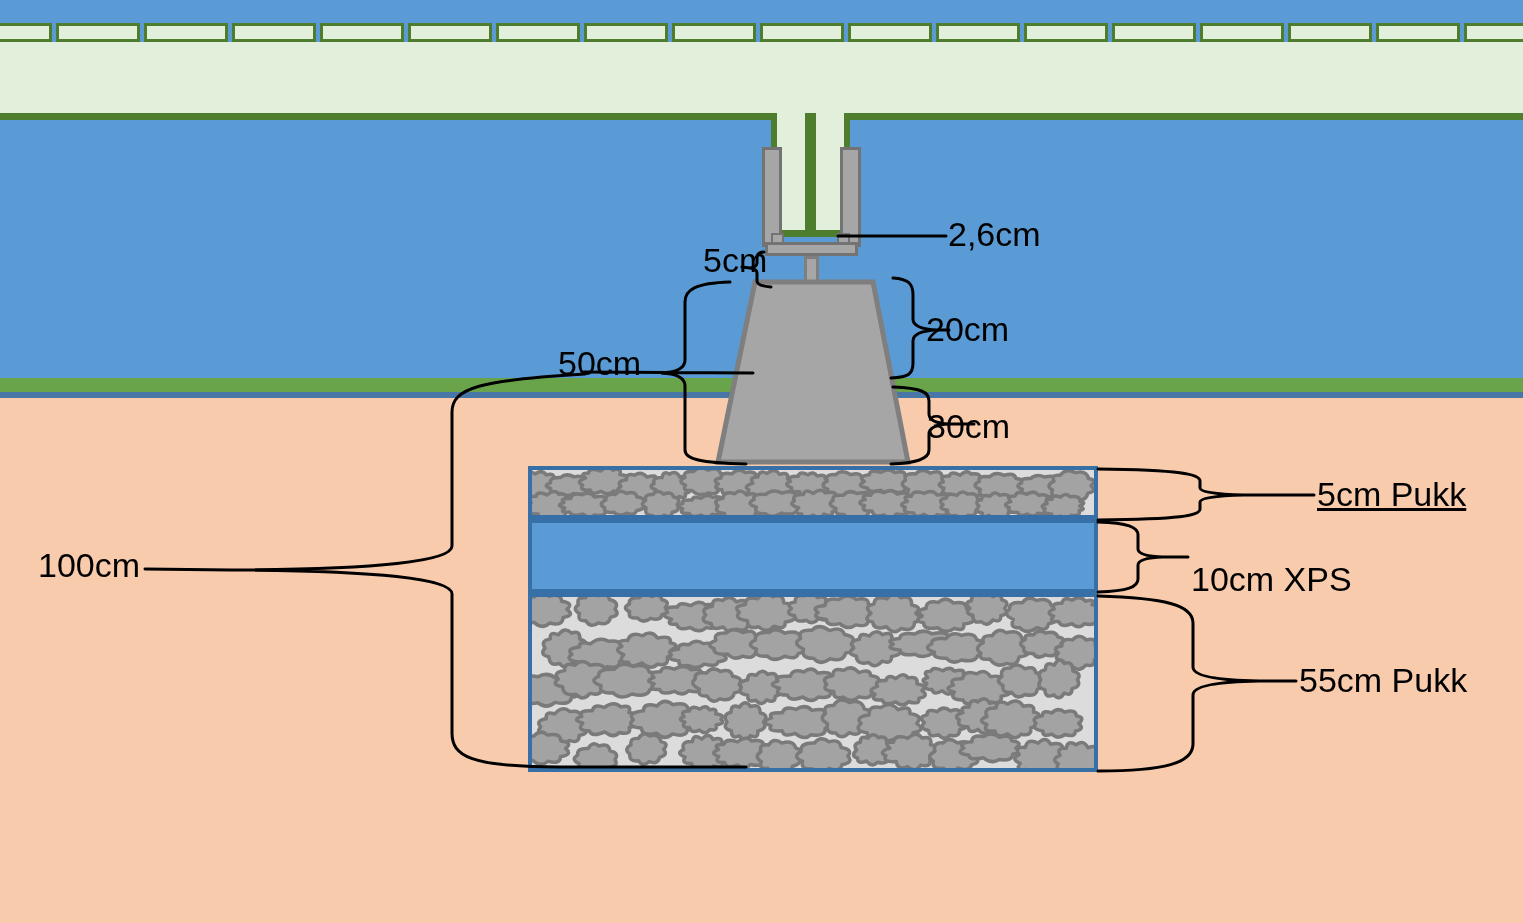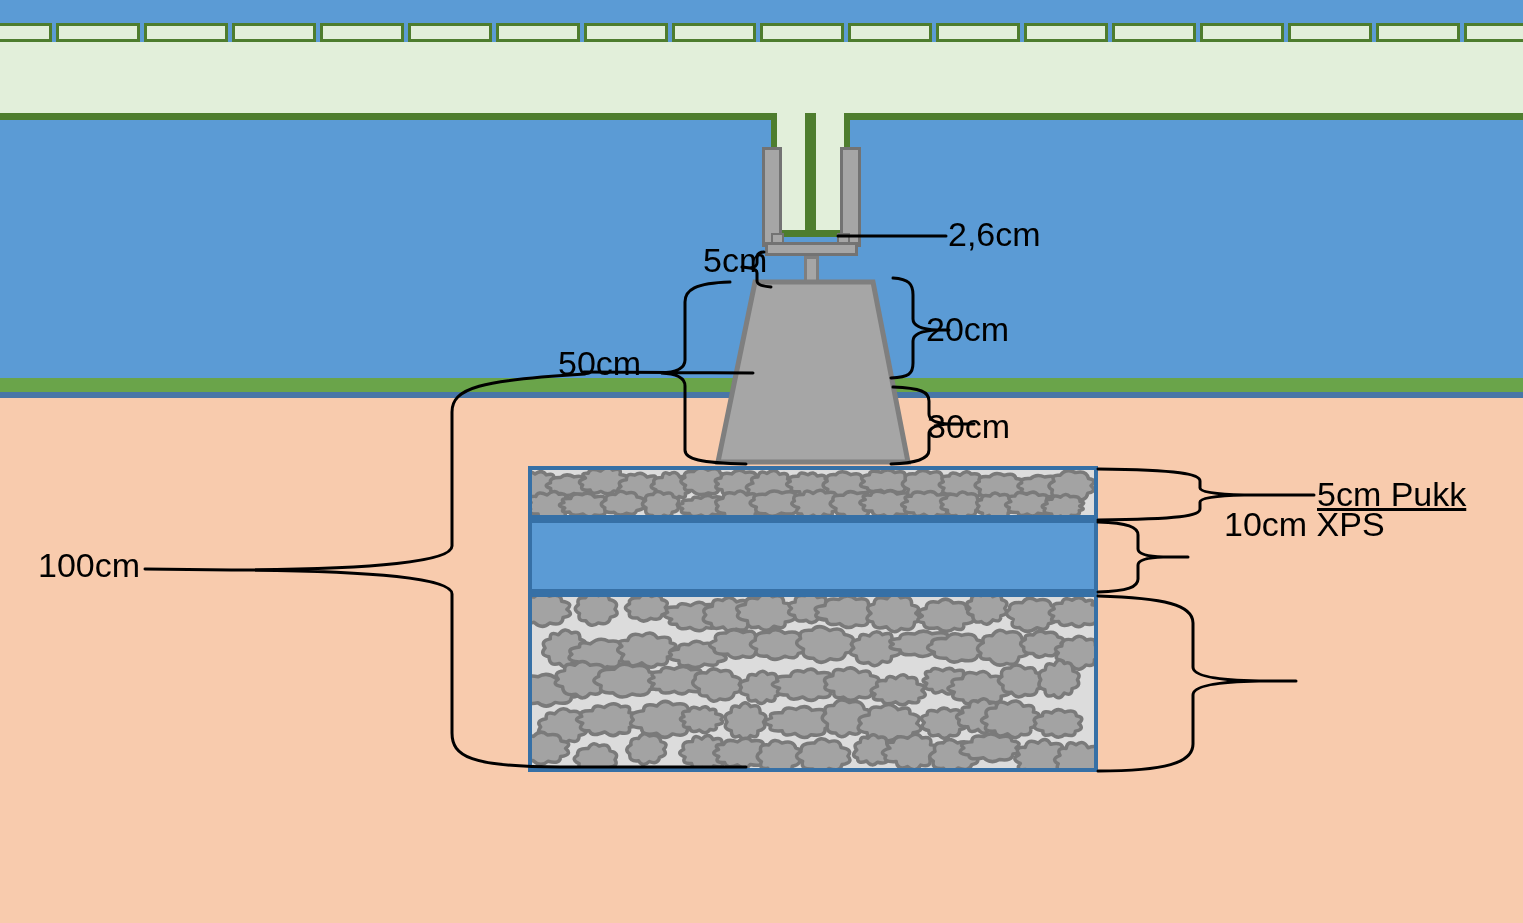--- a/index.html
+++ b/index.html
@@ -37,21 +37,21 @@
   .layer-xps{top:519px;height:74px;background:var(--xps);}
   .layer-pukk-bottom{top:593px;height:179px;background:var(--gravelbg);}
   .callout{position:absolute;font-size:34px;line-height:36px;color:#000;white-space:nowrap;z-index:10;}
   .c-100{left:38px;top:547px;}
   .c-50{left:522px;top:345px;margin-left:36px;}
   .c-5{left:672px;top:242px;margin-left:31px;}
   .c-26{left:948px;top:216px;}
   .c-20{left:926px;top:311px;}
   .c-30{left:927px;top:408px;}
   .c-5p{left:1317px;top:476px;text-decoration:underline;}
-  .c-xps{left:1191px;top:506px;margin-left:33px;}
+  .c-xps{left:1191px;top:561px;}
   .c-55{left:1299px;top:662px;}
 </style>
 </head>
 <body>
 
 <div id="stage">
   <div class="band sky"></div>
   <div class="band grass"></div>
   <div class="band groundline"></div>
   <div class="band soil"></div>
@@ -211,13 +211,14 @@
     </svg>
 
   <div class="callout c-26">2,6cm</div>
   <div class="callout c-5">5cm</div>
   <div class="callout c-50">50cm</div>
   <div class="callout c-20">20cm</div>
   <div class="callout c-30">30cm</div>
   <div class="callout c-100">100cm</div>
   <div class="callout c-5p">5cm Pukk</div>
   <div class="callout c-xps">10cm XPS</div>
+  <div class="callout c-55">55cm Pukk</div>
 </div>
 
 </body></html>

